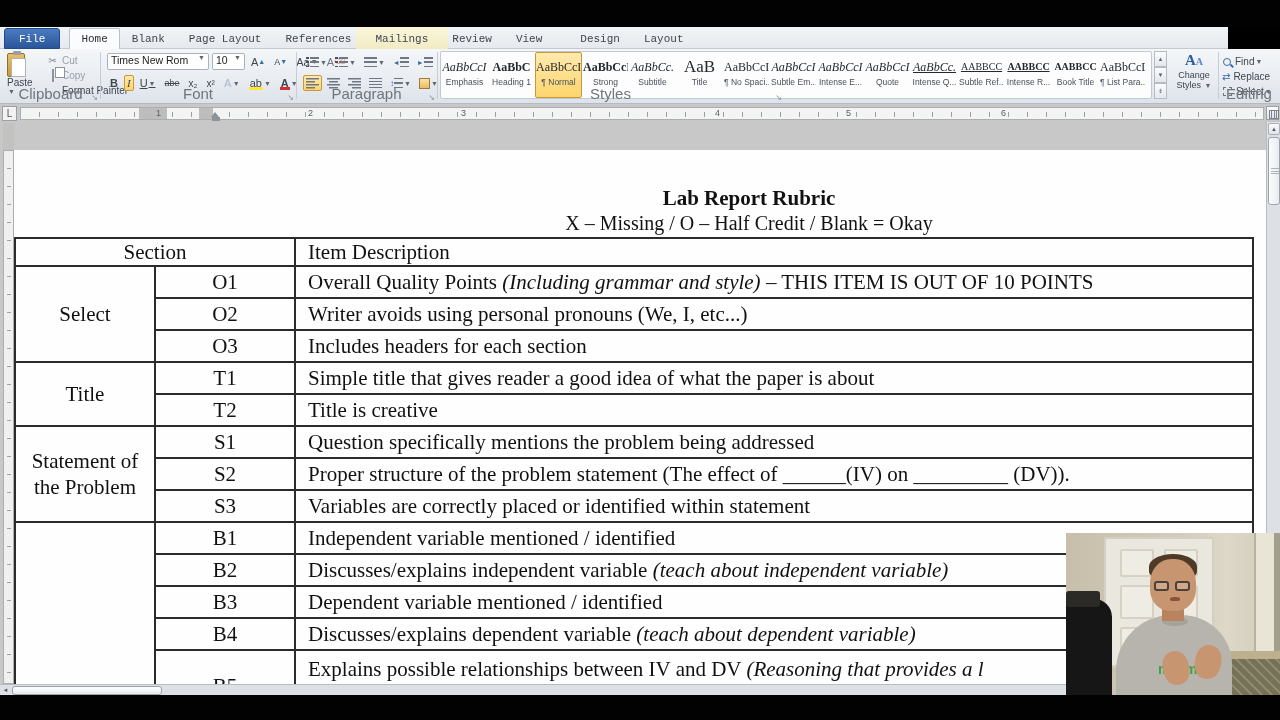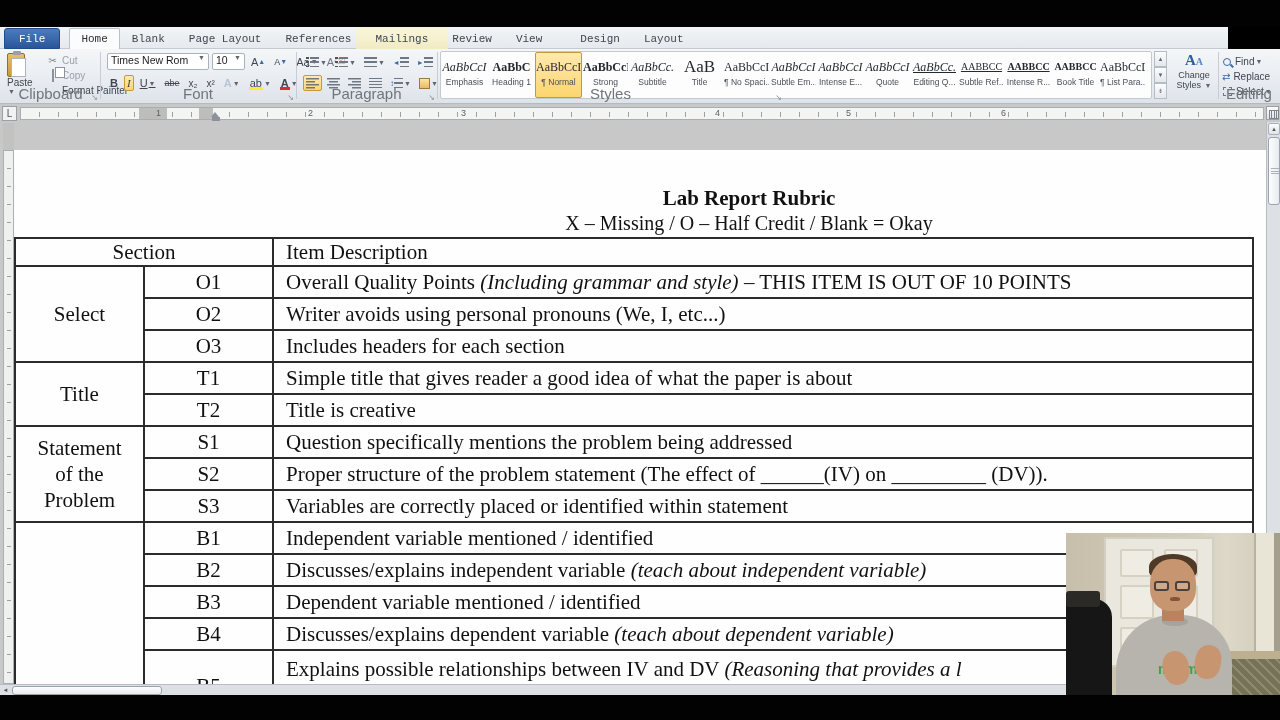--- a/index.html
+++ b/index.html
@@ -183,21 +183,21 @@
   #doc-subtitle { font-size:20px; line-height:24px; }
   table.rubric { position:absolute; left:0; top:87px; width:1240px; border-collapse:collapse;
     table-layout:fixed; font-size:21px; }
   .rubric td { border:2px solid #2b2b2b; }
   .rubric tr { height:30px; }
   .rubric tr.hdr { height:28px; }
   .rubric tr.tall { height:72px; }
   td.sec { width:162px; text-align:center; padding:0 14px; line-height:26px; }
   td.code { width:72px; text-align:center; }
   td.desc { padding-left:12px; white-space:nowrap; overflow:hidden; }
-  td.sec-h { width:258px; text-align:center; }
+  td.sec-h { width:280px; text-align:center; }
   td.desc-h { padding-left:12px; }
   .it { font-style:italic; }
   .dline { line-height:30px; white-space:nowrap; overflow:hidden; }
   tr.tall td.desc { vertical-align:top; padding-top:3px; }
   tr.tall .dline { line-height:31px; }
 
   
   #webcam { left:1066px; top:533px; width:214px; height:162px; overflow:hidden;
     background:linear-gradient(90deg,#c7bfab 0%,#d3ccba 55%,#ddd8c8 75%,#cfc9b6 100%); z-index:60; }
   #cam-door { position:absolute; left:38px; top:4px; width:110px; height:130px; background:#eae7de;
@@ -412,21 +412,21 @@
         <div class="sty">
           <div class="samp k-blue-italic">AaBbCcI</div>
           <div class="snm">Intense E...</div>
         </div>
         <div class="sty">
           <div class="samp k-italic">AaBbCcI</div>
           <div class="snm">Quote</div>
         </div>
         <div class="sty">
           <div class="samp k-blue-italic-underline">AaBbCc.</div>
-          <div class="snm">Editing Q...</div>
+          <div class="snm">Intense Q...</div>
         </div>
         <div class="sty">
           <div class="samp k-smallcaps-gray">AABBCC</div>
           <div class="snm">Subtle Ref...</div>
         </div>
         <div class="sty">
           <div class="samp k-smallcaps-brown">AABBCC</div>
           <div class="snm">Intense R...</div>
         </div>
         <div class="sty">

